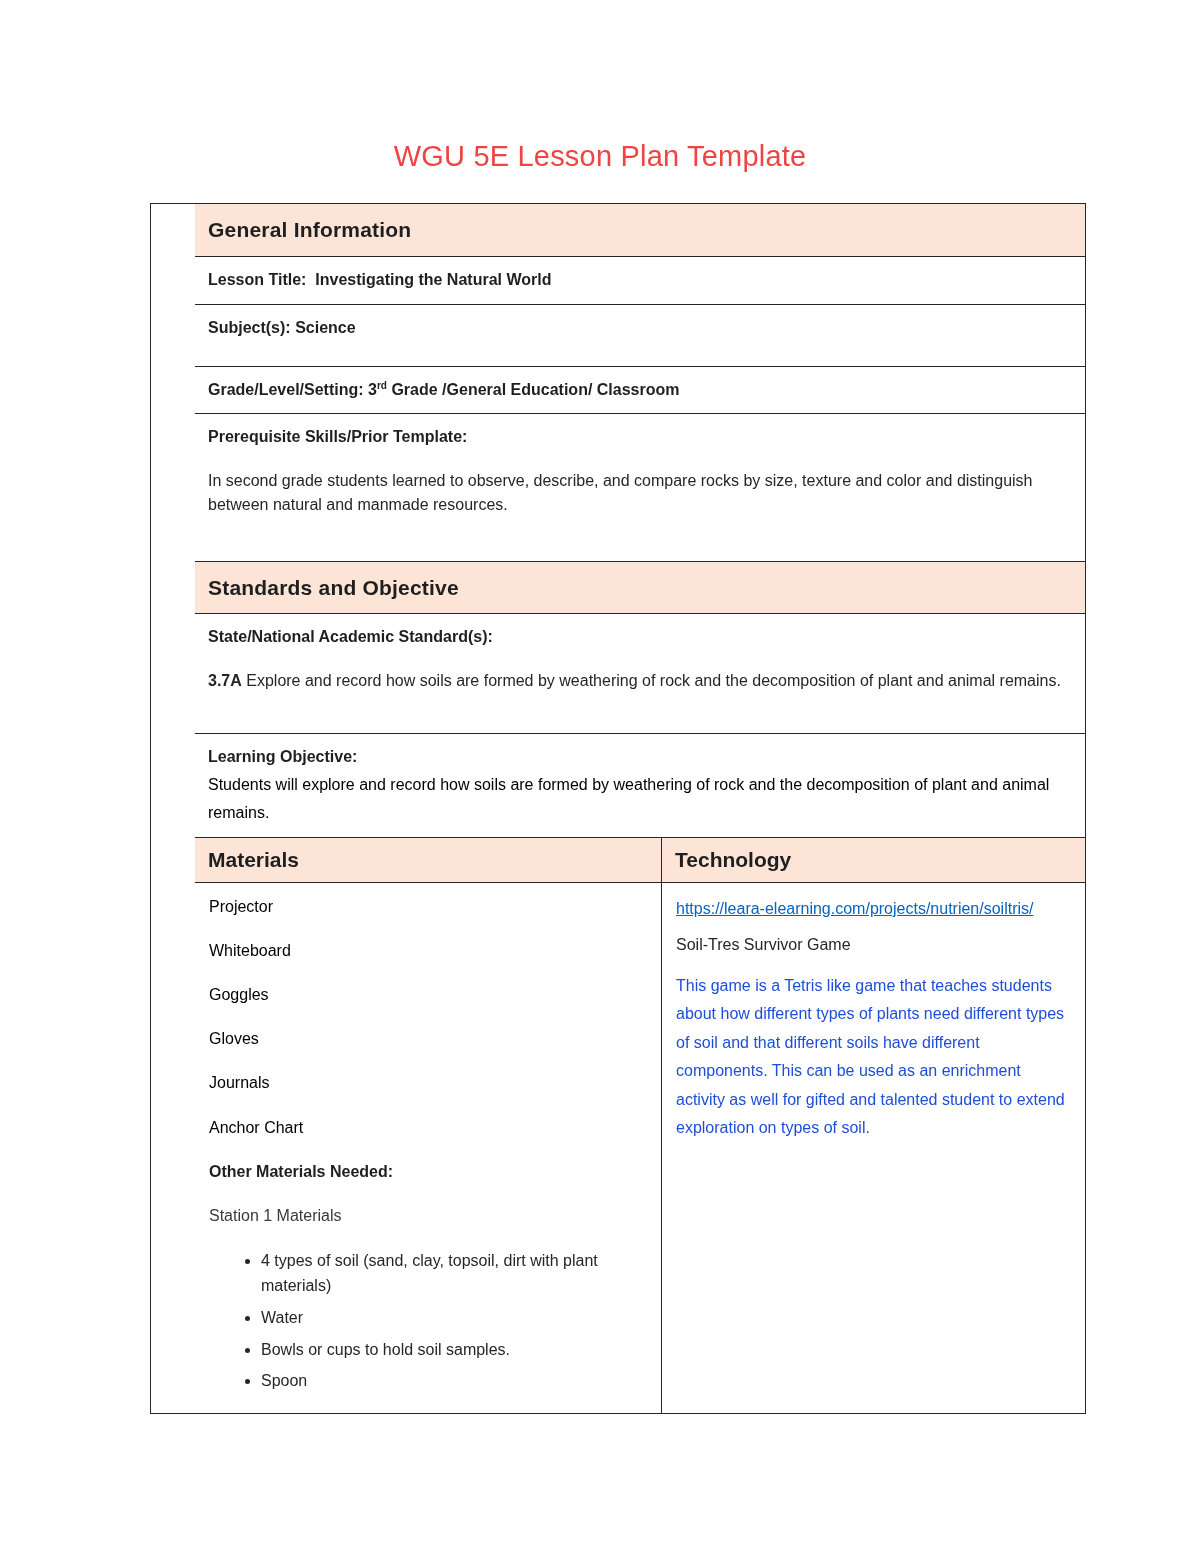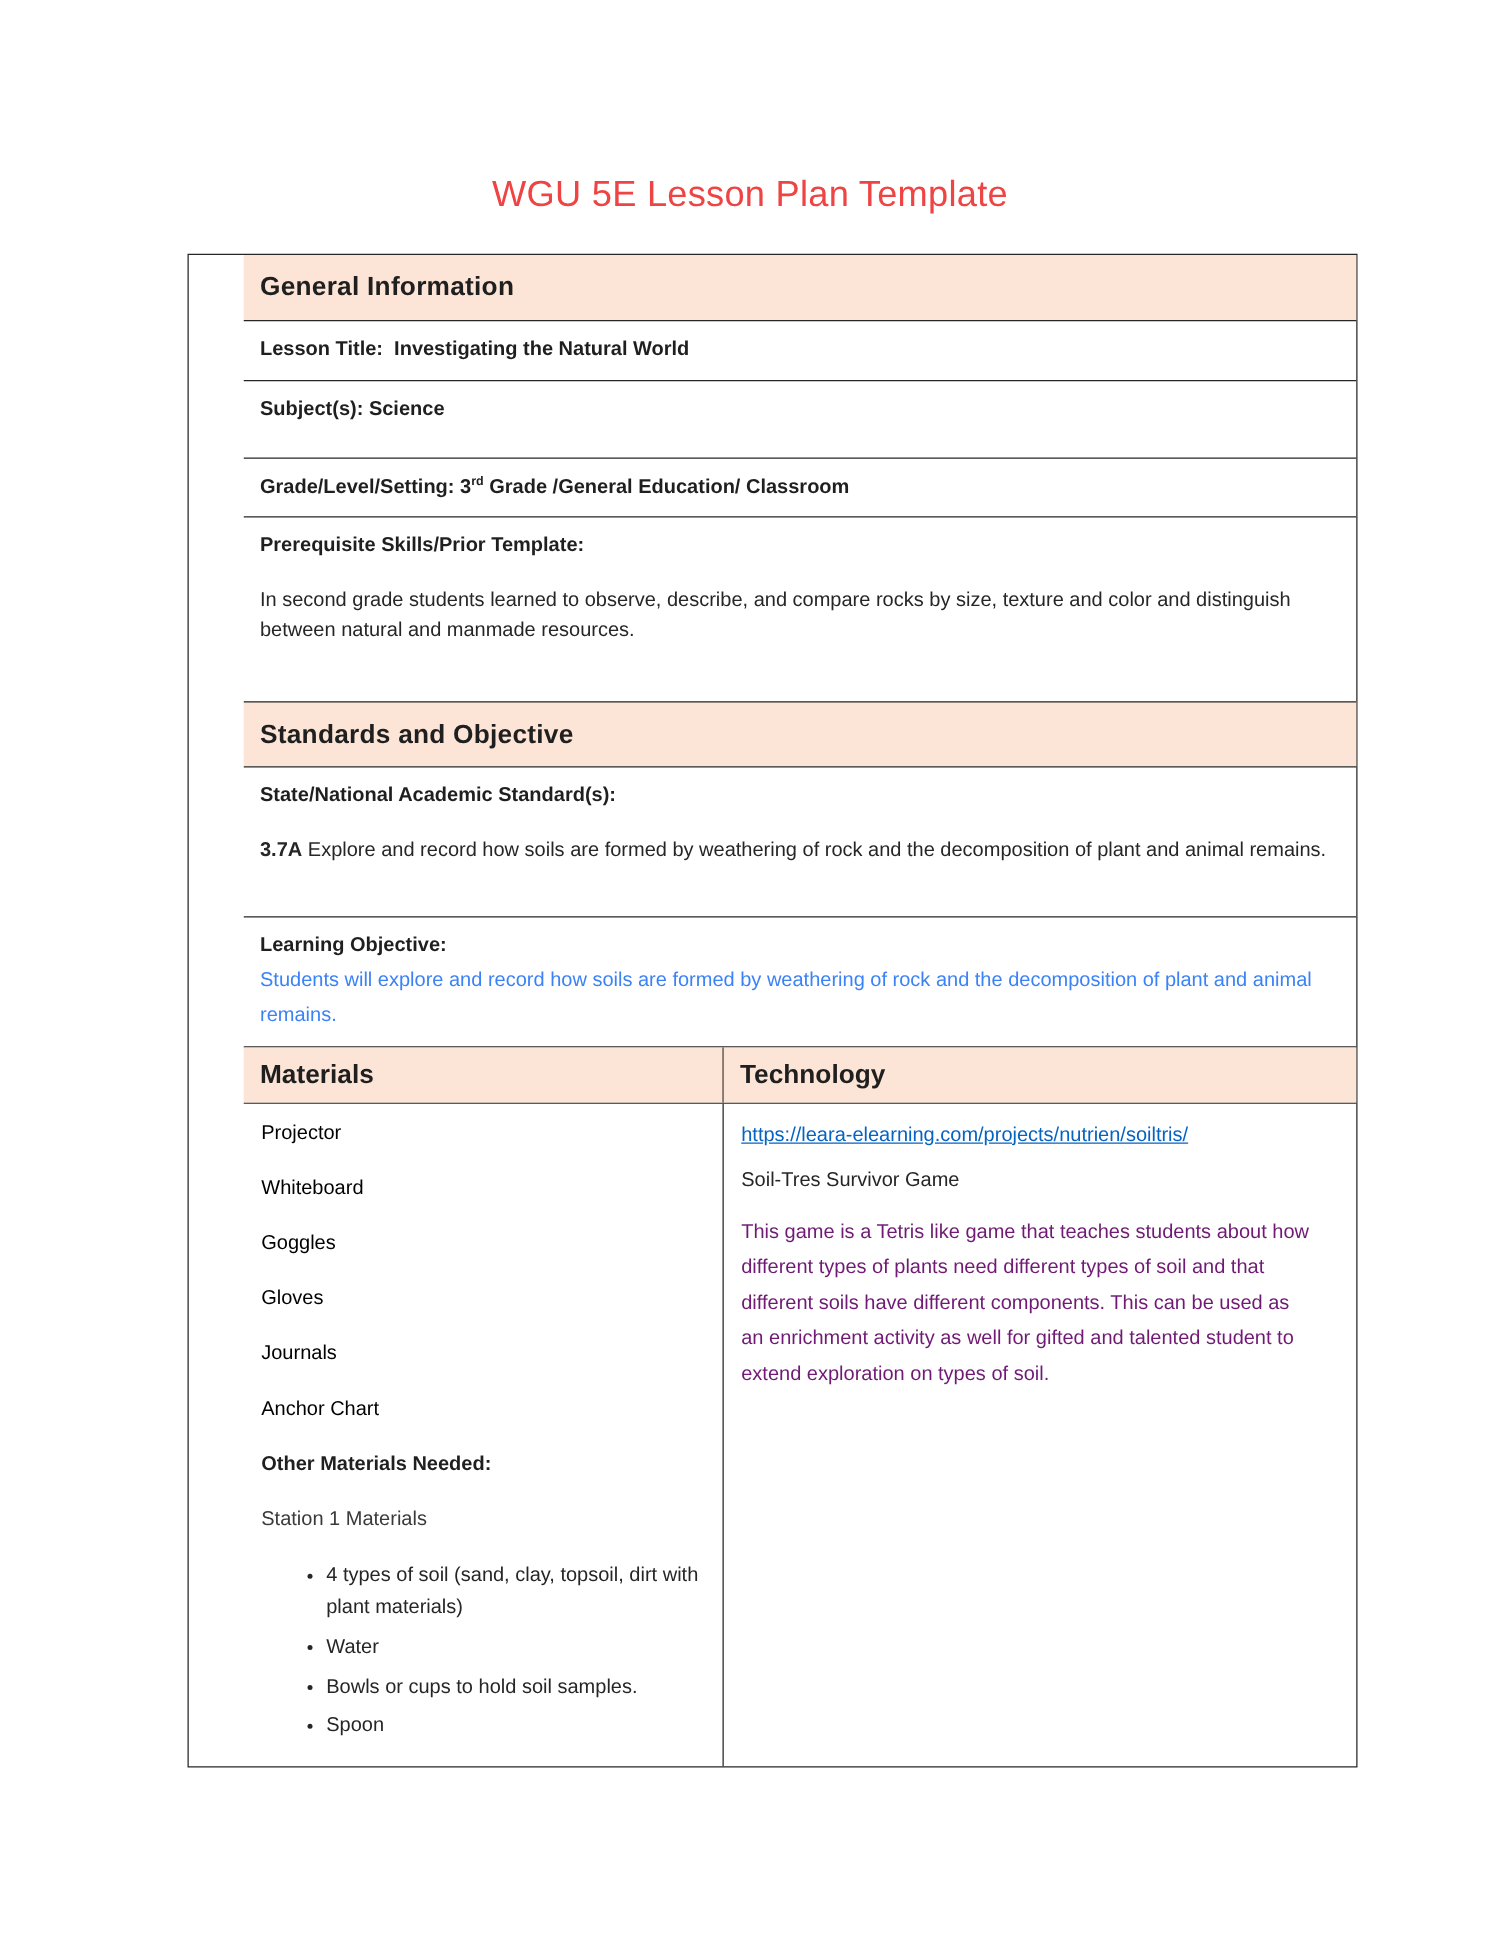--- a/index.html
+++ b/index.html
@@ -25,42 +25,42 @@
     padding:10px 13px; letter-spacing:0.2px;
   }
   .b { font-weight:bold; }
   .r-lesson   { min-height:48px; font-weight:bold; }
   .r-subject  { min-height:62px; font-weight:bold; }
   .r-grade    { min-height:45px; font-weight:bold; }
   .r-prereq   { min-height:148px; }
   .r-standard { min-height:120px; }
   .r-objective{ min-height:100px; }
   .body-para { margin-top:20px; color:#262626; max-width:900px; }
-  .obj-body  { margin-top:2px; color:#3b82f6; max-width:910px; line-height:1.7; }
+  .obj-body  { margin-top:2px; color:#000000; max-width:910px; line-height:1.7; }
   sup { font-size:10px; vertical-align:super; }
 
   .split { display:flex; border-top:1px solid #262626; }
-  .cell-l { width:384px; border-right:1px solid #262626; }
+  .cell-l { width:467px; border-right:1px solid #262626; }
   .cell-r { flex:1; }
   .split .cell { padding:12px 14px; font-size:16px; }
   .split.header .cell { background:#FCE4D6; font-weight:bold; font-size:21px; padding:10px 13px; }
   .split.content { min-height:506px; }
 
   .mat-item { margin-bottom:21px; line-height:1.45; color:#000000; }
   .mat-other { font-weight:bold; color:#1f1f1f; }
   .mat-station { color:#3a3a3a; }
   .station-list { margin:22px 0 0 0; padding-left:52px; }
   .station-list li { margin-bottom:7px; line-height:1.55; color:#262626; max-width:345px; }
 
   .tech-link {
     color:#0563C1; text-decoration:underline; word-break:break-all;
     display:inline-block; max-width:430px; line-height:1.7; cursor:pointer;
   }
   .tech-game { margin-top:14px; color:#262626; }
-  .tech-desc { margin-top:18px; line-height:1.78; color:#701a75; max-width:455px; }
+  .tech-desc { margin-top:18px; line-height:1.78; color:#1d4ed8; max-width:455px; }
 </style>
 </head>
 <body>
 
 <div class="page">
 
   <h1 class="doc-title">WGU 5E Lesson Plan Template</h1>
 
   <div class="doc-table">
 

